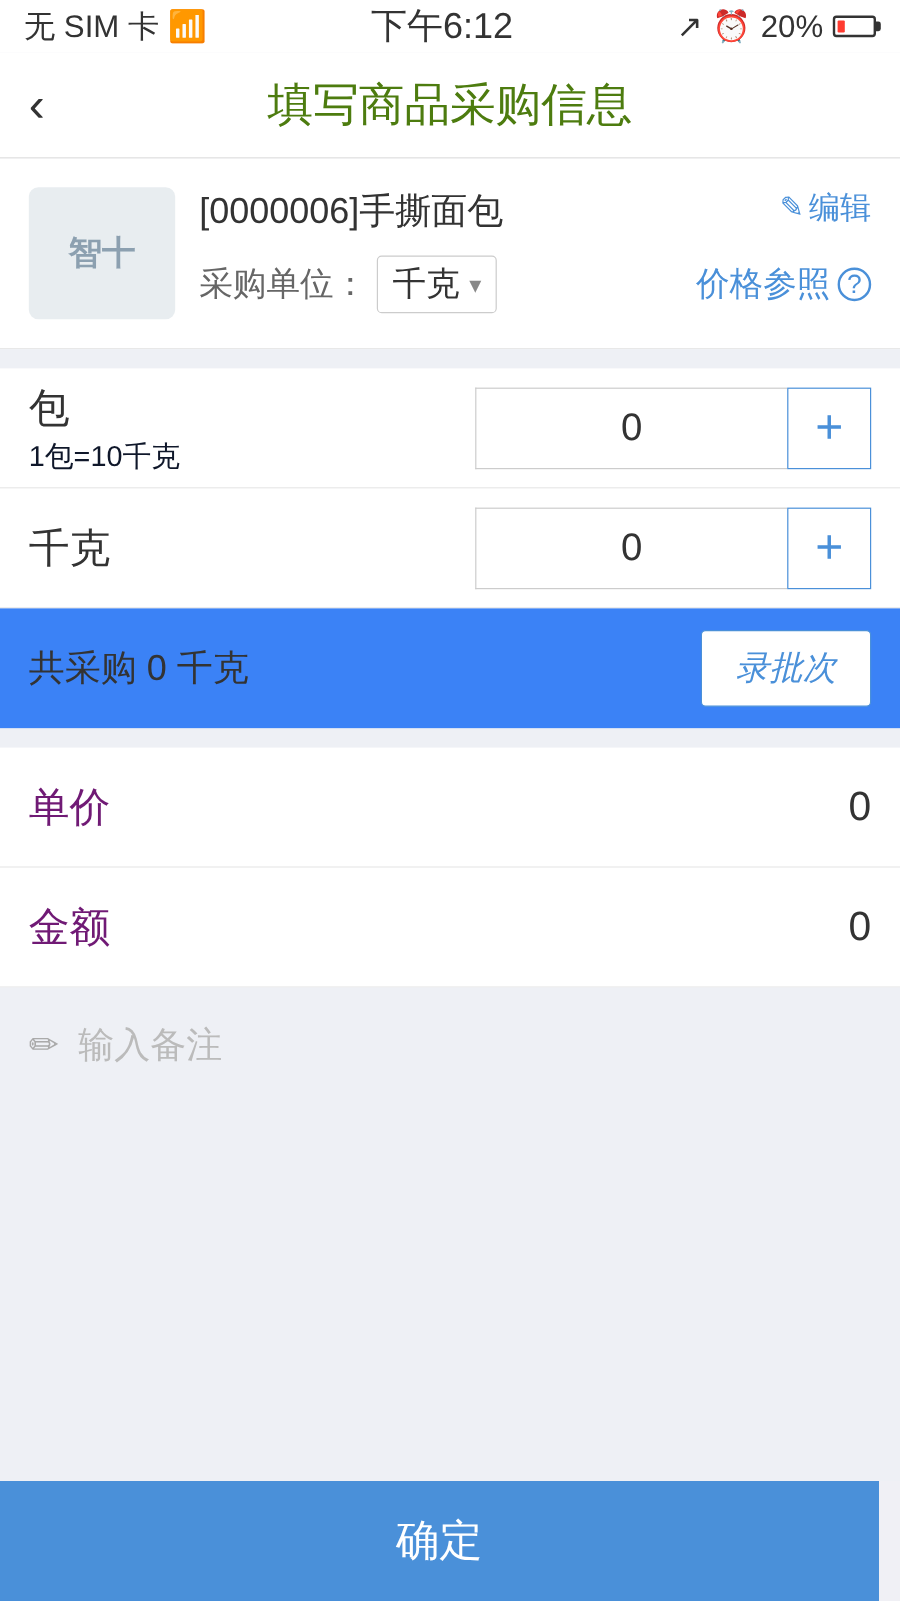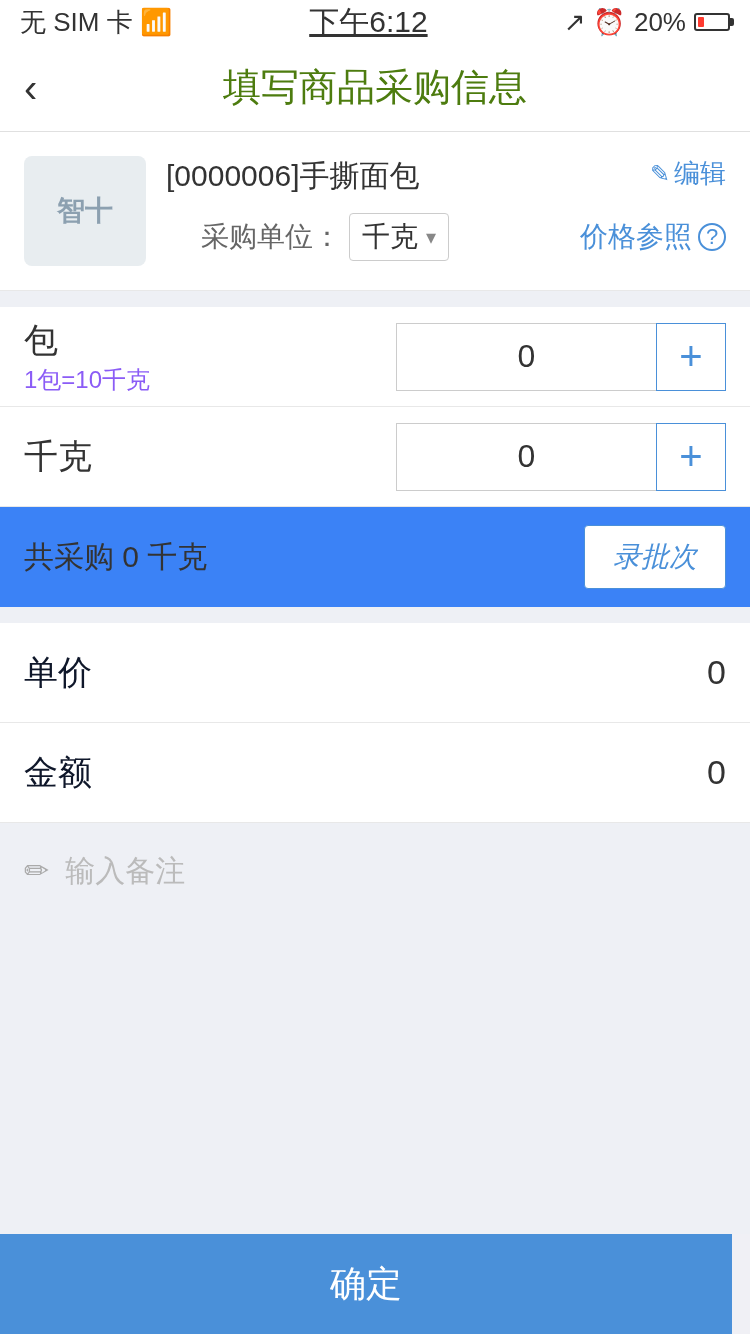--- a/index.html
+++ b/index.html
@@ -19,21 +19,21 @@
       height: 44px;
       background: #fff;
       display: flex;
       align-items: center;
       justify-content: space-between;
       padding: 0 20px;
       font-size: 26px;
       color: #333;
     }
     .status-left { display: flex; align-items: center; gap: 8px; }
-    .status-center { font-size: 30px; font-weight: 500; text-decoration: underline; }
+    .status-center { font-size: 30px; font-weight: 500; }
     .status-right { display: flex; align-items: center; gap: 8px; font-size: 26px; }
     .battery-icon {
       display: inline-flex;
       align-items: center;
       gap: 3px;
     }
     .battery-body {
       width: 36px;
       height: 18px;
       border: 2px solid #333;
@@ -205,21 +205,21 @@
       flex-direction: column;
       min-width: 180px;
     }
     .input-row-label-main {
       font-size: 34px;
       color: #333;
       font-weight: 500;
     }
     .input-row-label-sub {
       font-size: 24px;
-      color: #8b5cf6;
+      color: #0f172a;
     }
     .input-row-right {
       display: flex;
       align-items: center;
       margin-left: auto;
       gap: 0;
     }
     .number-input {
       width: 260px;
       height: 68px;
@@ -275,21 +275,21 @@
     }
     .price-row {
       display: flex;
       align-items: center;
       padding: 0 24px;
       height: 100px;
       border-bottom: 1px solid #e8e8e8;
     }
     .price-row-label {
       font-size: 34px;
-      color: #0f172a;
+      color: #701a75;
     }
     .price-row-value {
       margin-left: auto;
       font-size: 34px;
       color: #333;
     }
 
     
     .remark-section {
       background: #eef0f5;
@@ -374,21 +374,21 @@
     </div>
     <div class="product-info">
       <div class="product-header">
         <span class="product-name">[0000006]手撕面包</span>
         <span class="edit-btn">
           <span class="edit-icon">✎</span>
           <span>编辑</span>
         </span>
       </div>
       <div class="unit-row">
-        <div style="display:flex;align-items:center;margin-left:35px;">
+        <div style="display:flex;align-items:center;">
           <span class="unit-label">采购单位：</span>
           <span class="unit-select">
             <span>千克</span>
             <span class="chevron-down">▾</span>
           </span>
         </div>
         <span class="price-ref">
           <span>价格参照</span>
           <span class="price-ref-icon">?</span>
         </span>

